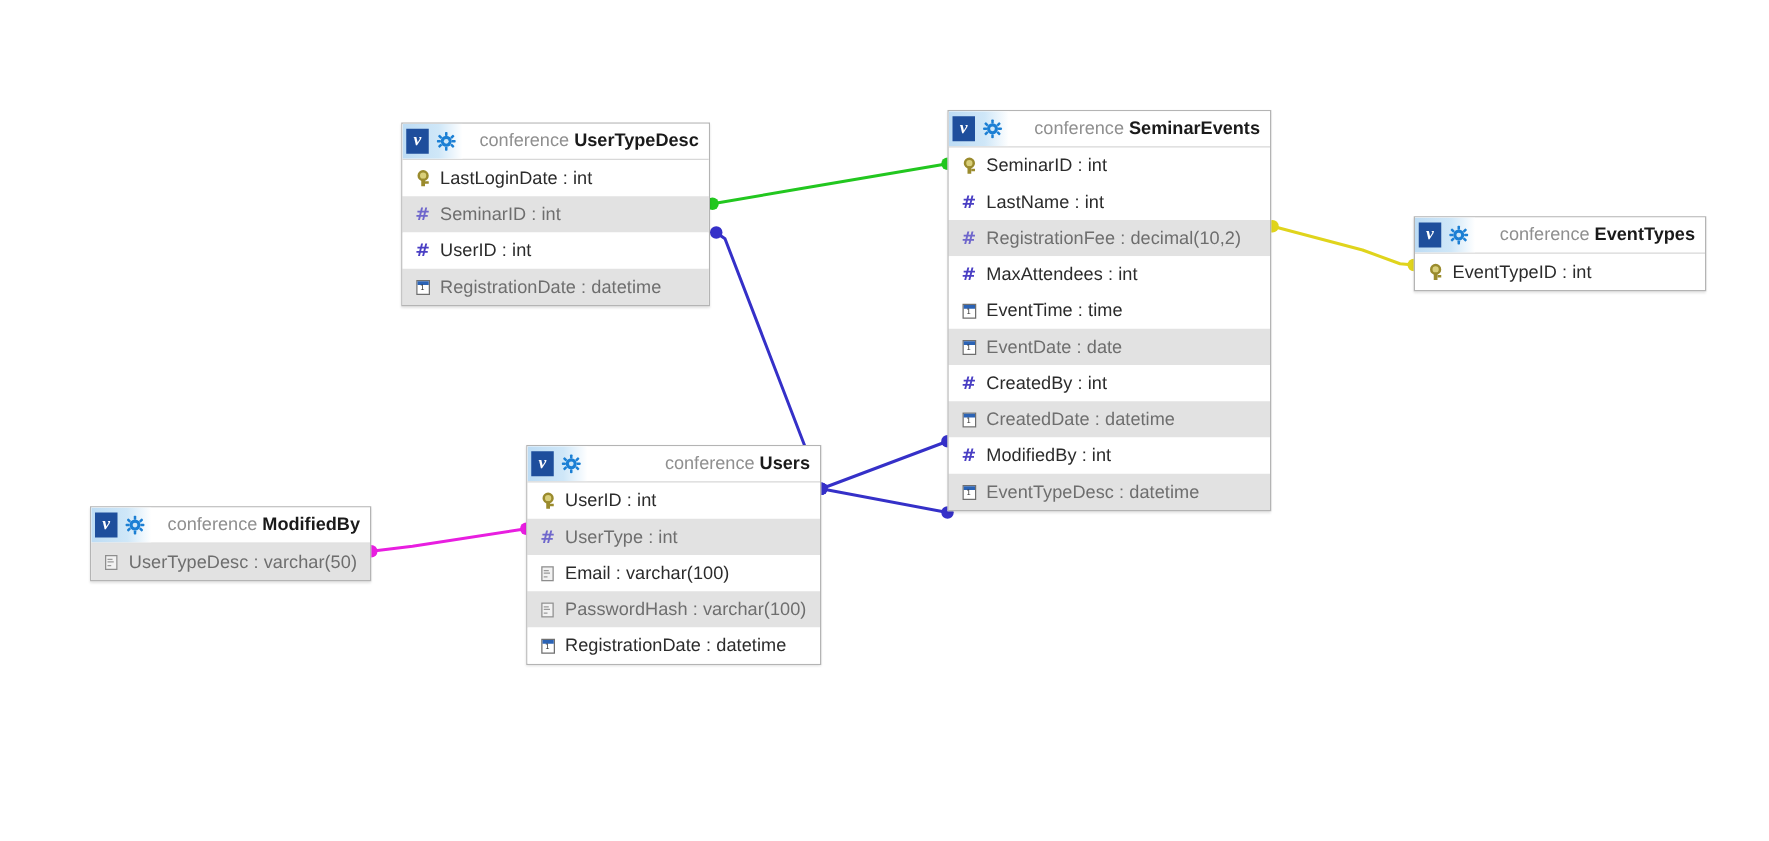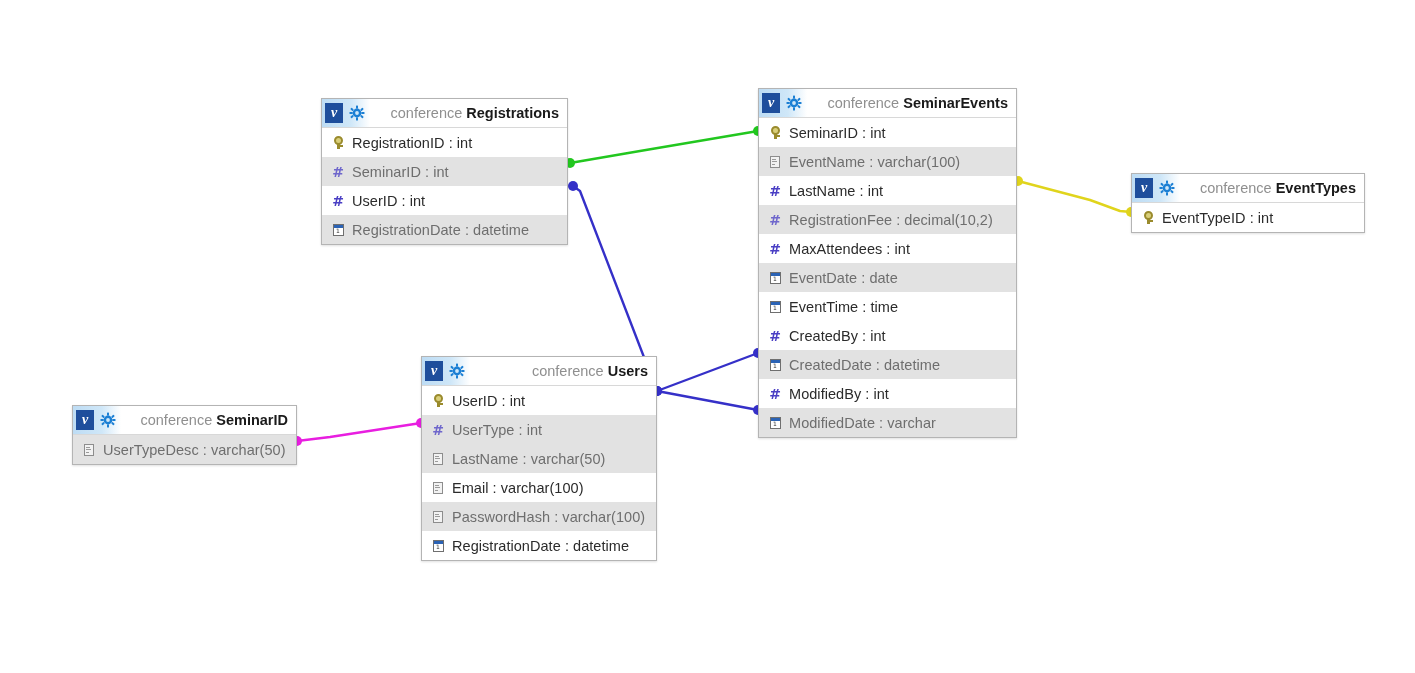--- a/index.html
+++ b/index.html
@@ -142,31 +142,31 @@
               <rect x="12.3" y="7" width="3.2" height="2" rx="0.6"></rect>
               <rect x="2.1" y="2.8" width="2" height="3.2" rx="0.6" transform="rotate(-45 3.1 4.4)"></rect>
               <rect x="11.9" y="10" width="2" height="3.2" rx="0.6" transform="rotate(-45 12.9 11.6)"></rect>
               <rect x="2.1" y="10" width="2" height="3.2" rx="0.6" transform="rotate(45 3.1 11.6)"></rect>
               <rect x="11.9" y="2.8" width="2" height="3.2" rx="0.6" transform="rotate(45 12.9 4.4)"></rect>
               <circle cx="8" cy="8" r="4.4"></circle>
             </g>
             <circle cx="8" cy="8" r="1.9" fill="#cfe7f8"></circle>
           </svg>
         </span>
-        <span class="hdr-title r"><span class="schema">conference</span> <span class="tname">Registrations</span></span>
+        <span class="hdr-title r"><span class="schema">conference</span> <span class="tname">UserTypeDesc</span></span>
       </div>
       <div class="row odd">
         <span class="ic">
           <span class="ic-key">
             <span class="bow"></span>
             <span class="shaft"></span>
             <span class="tooth"></span>
           </span>
         </span>
-        <span class="txt">RegistrationID : int</span>
+        <span class="txt">LastLoginDate : int</span>
       </div>
       <div class="row even">
         <span class="ic">
           <span class="ic-hash">#</span>
         </span>
         <span class="txt">SeminarID : int</span>
       </div>
       <div class="row odd">
         <span class="ic">
           <span class="ic-hash">#</span>
@@ -208,68 +208,58 @@
       <div class="row odd">
         <span class="ic">
           <span class="ic-key">
             <span class="bow"></span>
             <span class="shaft"></span>
             <span class="tooth"></span>
           </span>
         </span>
         <span class="txt">SeminarID : int</span>
       </div>
-      <div class="row even">
-        <span class="ic">
-          <span class="ic-doc">
-            <i></i>
-            <i></i>
-            <i></i>
-          </span>
-        </span>
-        <span class="txt">EventName : varchar(100)</span>
-      </div>
       <div class="row odd">
         <span class="ic">
           <span class="ic-hash">#</span>
         </span>
         <span class="txt">LastName : int</span>
       </div>
       <div class="row even">
         <span class="ic">
           <span class="ic-hash">#</span>
         </span>
         <span class="txt">RegistrationFee : decimal(10,2)</span>
       </div>
       <div class="row odd">
         <span class="ic">
           <span class="ic-hash">#</span>
         </span>
         <span class="txt">MaxAttendees : int</span>
       </div>
+      <div class="row odd">
+        <span class="ic">
+          <span class="ic-cal">
+            <span class="bar"></span>
+            <span class="body">1</span>
+          </span>
+        </span>
+        <span class="txt">EventTime : time</span>
+      </div>
       <div class="row even">
         <span class="ic">
           <span class="ic-cal">
             <span class="bar"></span>
             <span class="body">1</span>
           </span>
         </span>
         <span class="txt">EventDate : date</span>
       </div>
       <div class="row odd">
         <span class="ic">
-          <span class="ic-cal">
-            <span class="bar"></span>
-            <span class="body">1</span>
-          </span>
-        </span>
-        <span class="txt">EventTime : time</span>
-      </div>
-      <div class="row odd">
-        <span class="ic">
           <span class="ic-hash">#</span>
         </span>
         <span class="txt">CreatedBy : int</span>
       </div>
       <div class="row even">
         <span class="ic">
           <span class="ic-cal">
             <span class="bar"></span>
             <span class="body">1</span>
           </span>
@@ -282,21 +272,21 @@
         </span>
         <span class="txt">ModifiedBy : int</span>
       </div>
       <div class="row even">
         <span class="ic">
           <span class="ic-cal">
             <span class="bar"></span>
             <span class="body">1</span>
           </span>
         </span>
-        <span class="txt">ModifiedDate : varchar</span>
+        <span class="txt">EventTypeDesc : datetime</span>
       </div>
     </div>
     <div class="table-box" style="left: 1131px; top: 173px; width: 234px;">
       <div class="tbl-header">
         <span class="hdr-iconzone"></span>
         <span class="hdr-vbadge">v</span>
         <span class="hdr-gear">
           <svg class="gearsvg" width="16" height="16" viewBox="0 0 16 16" xmlns="http://www.w3.org/2000/svg">
             <g fill="#1b7fd4">
               <rect x="7" y="0.5" width="2" height="3.2" rx="0.6"></rect>
@@ -356,30 +346,20 @@
           </span>
         </span>
         <span class="txt">UserID : int</span>
       </div>
       <div class="row even">
         <span class="ic">
           <span class="ic-hash">#</span>
         </span>
         <span class="txt">UserType : int</span>
       </div>
-      <div class="row even">
-        <span class="ic">
-          <span class="ic-doc">
-            <i></i>
-            <i></i>
-            <i></i>
-          </span>
-        </span>
-        <span class="txt">LastName : varchar(50)</span>
-      </div>
       <div class="row odd">
         <span class="ic">
           <span class="ic-doc">
             <i></i>
             <i></i>
             <i></i>
           </span>
         </span>
         <span class="txt">Email : varchar(100)</span>
       </div>
@@ -416,21 +396,21 @@
               <rect x="12.3" y="7" width="3.2" height="2" rx="0.6"></rect>
               <rect x="2.1" y="2.8" width="2" height="3.2" rx="0.6" transform="rotate(-45 3.1 4.4)"></rect>
               <rect x="11.9" y="10" width="2" height="3.2" rx="0.6" transform="rotate(-45 12.9 11.6)"></rect>
               <rect x="2.1" y="10" width="2" height="3.2" rx="0.6" transform="rotate(45 3.1 11.6)"></rect>
               <rect x="11.9" y="2.8" width="2" height="3.2" rx="0.6" transform="rotate(45 12.9 4.4)"></rect>
               <circle cx="8" cy="8" r="4.4"></circle>
             </g>
             <circle cx="8" cy="8" r="1.9" fill="#cfe7f8"></circle>
           </svg>
         </span>
-        <span class="hdr-title r"><span class="schema">conference</span> <span class="tname">SeminarID</span></span>
+        <span class="hdr-title r"><span class="schema">conference</span> <span class="tname">ModifiedBy</span></span>
       </div>
       <div class="row even">
         <span class="ic">
           <span class="ic-doc">
             <i></i>
             <i></i>
             <i></i>
           </span>
         </span>
         <span class="txt">UserTypeDesc : varchar(50)</span>

